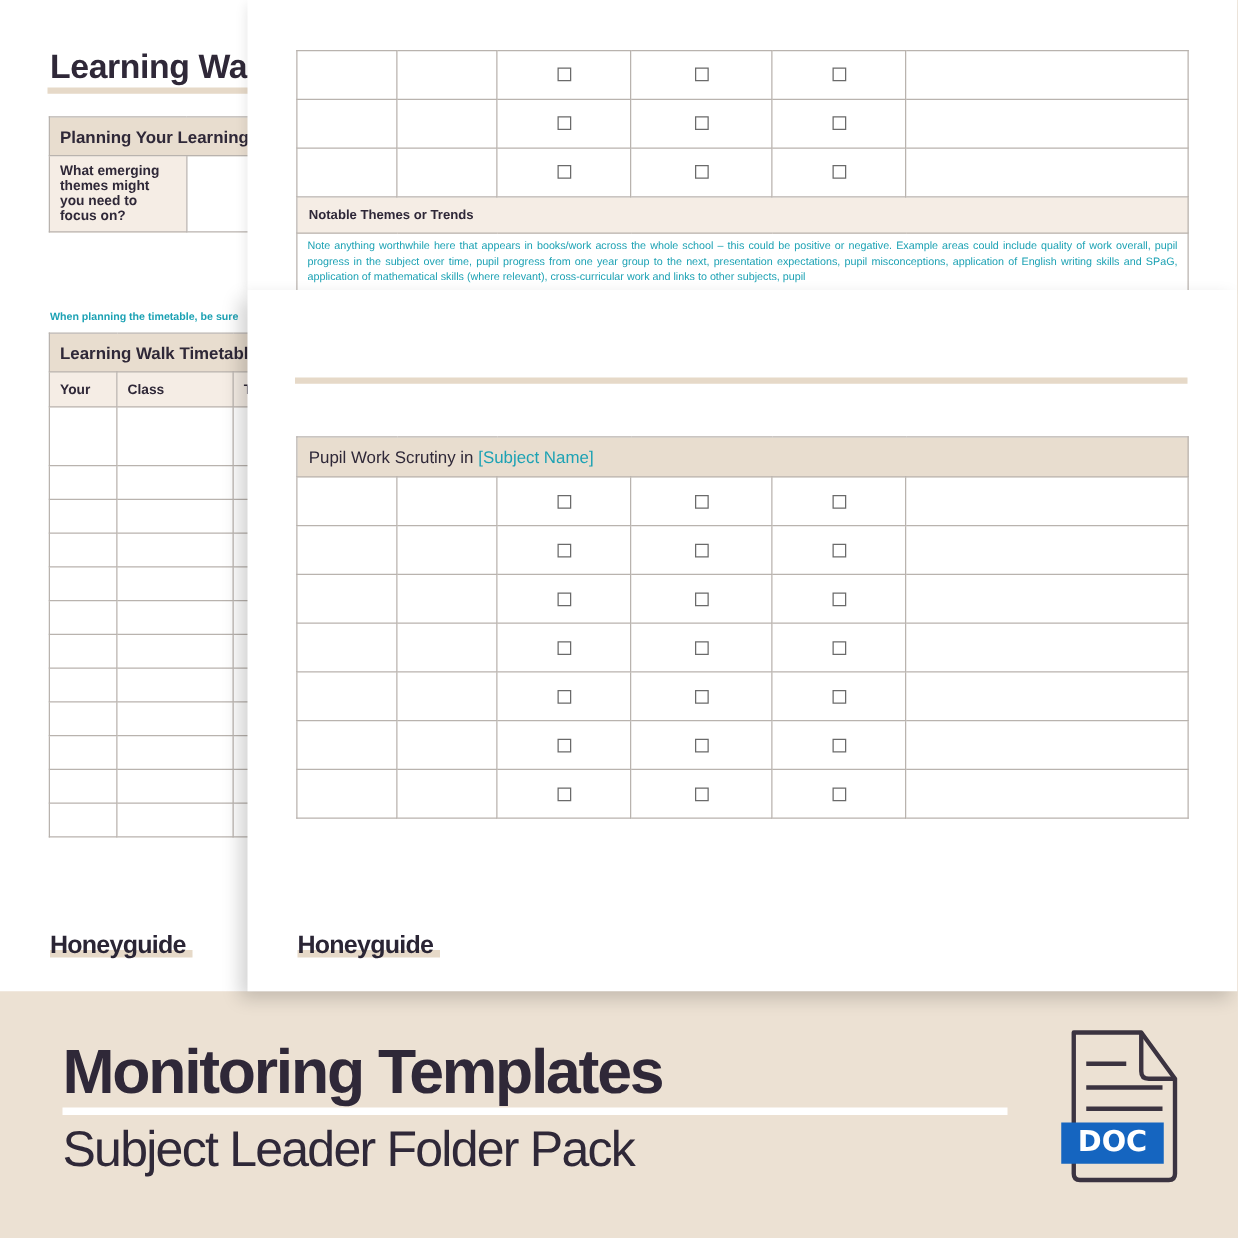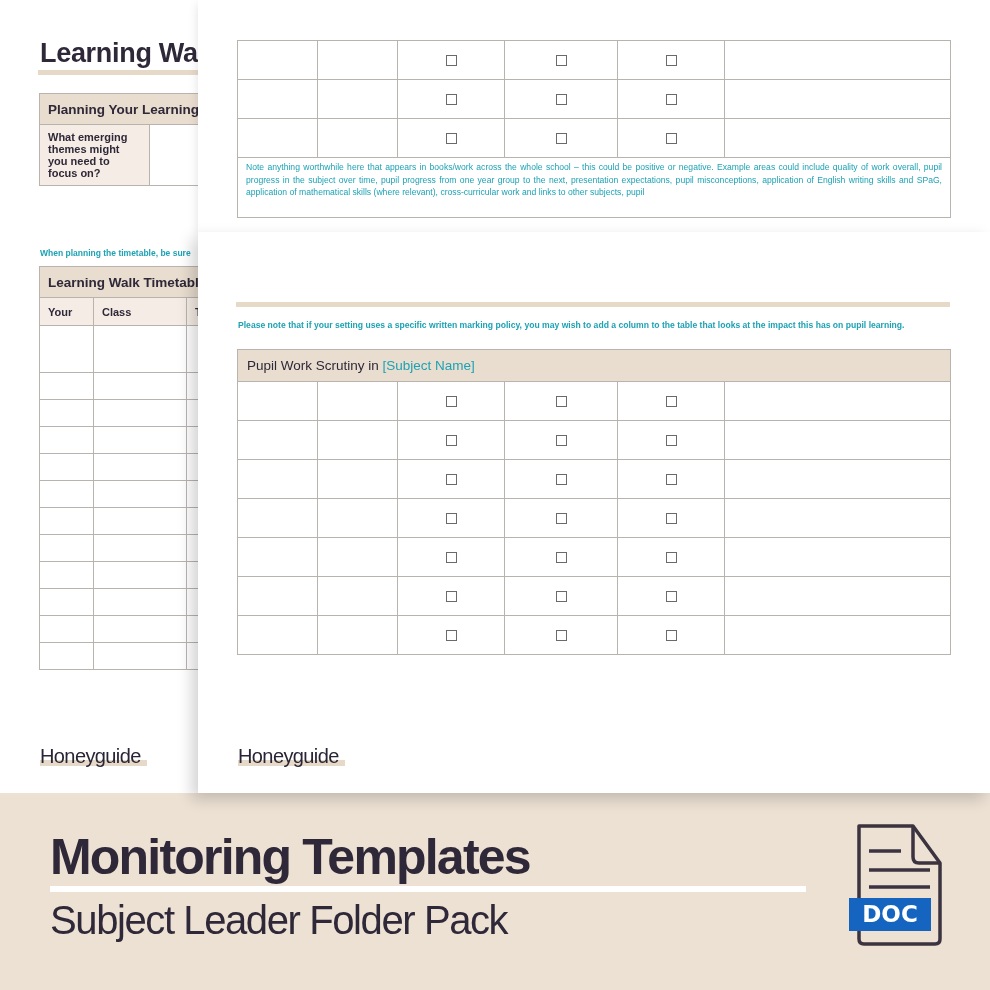--- a/index.html
+++ b/index.html
@@ -27,21 +27,21 @@
   #planning-table .q { background: #f5ede5; padding: 6px 8px; height: 52px; vertical-align: top; line-height: 12px; font-weight: bold; width: 154px; }
 
   #back-note { position: absolute; left: 40px; top: 248px; font-size: 8.5px; color: #1da2b4; font-weight: bold; white-space: nowrap; }
 
   #timetable { position: absolute; left: 39px; top: 266px; width: 220px; font-size: 11px; }
   #timetable .hdr { font-size: 13.5px; height: 31px; padding: 0 8px; }
   #timetable .sub { height: 28px; padding: 0 8px; vertical-align: middle; }
   #timetable td.cell { height: 27px; background: #fff; }
   #timetable td.cell.tall { height: 47px; }
 
-  .logo { position: absolute; font-weight: normal; font-size: 20px; color: #2a2535; letter-spacing: -0.6px; }
+  .logo { position: absolute; font-weight: bold; font-size: 20px; color: #2a2535; letter-spacing: -0.6px; }
   .logo::after { content: ""; position: absolute; left: 0; right: -6px; bottom: 1px; height: 6px; background: #e6d9c8; z-index: -1; }
   .logo-wrap { position: absolute; z-index: 1; }
   #logo-back { left: 40px; top: 745px; }
   #logo-front { left: 40px; top: 513px; }
 
   
   #mid-table { position: absolute; left: 39px; top: 40px; width: 713px; font-size: 10px; }
   .chk { display: inline-block; width: 11px; height: 11px; border: 1.3px solid #6a6a6a; vertical-align: middle; }
   #mid-table td.c { height: 39px; text-align: center; }
   #mid-table .themes { background: #f5ede5; height: 29px; padding: 0 9px; font-weight: bold; font-size: 10.5px; }
@@ -195,29 +195,31 @@
     </tr>
     <tr>
       <td class="c"></td>
           <td class="c"></td>
       <td class="c"><span class="chk"></span></td>
       <td class="c"><span class="chk"></span></td>
       <td class="c"><span class="chk"></span></td>
       <td class="c"></td>
     </tr>
     <tr>
+          <td class="themes" colspan="6">Notable Themes or Trends</td>
+        </tr>
+    <tr>
           <td class="notes" colspan="6">Note anything worthwhile here that appears in books/work across the whole school – this could be positive or negative. Example areas could include quality of work overall, pupil progress in the subject over time, pupil progress from one year group to the next, presentation expectations, pupil misconceptions, application of English writing skills and SPaG, application of mathematical skills (where relevant), cross-curricular work and links to other subjects, pupil</td>
         </tr>
   </tbody>
     </table>
 </div>
 
 <div class="page" id="page-front">
   <div id="front-bar" class="underline-bar"></div>
-  <div id="front-note">Please note that if your setting uses a specific written marking policy, you may wish to add a column to the table that looks at the impact this has on pupil learning.</div>
 
   <table id="scrutiny-table" class="tbl">
     <colgroup>
         <col style="width:80px">
         <col style="width:80px">
         <col style="width:107px">
         <col style="width:113px">
         <col style="width:107px">
         <col style="width:226px">
       </colgroup>

